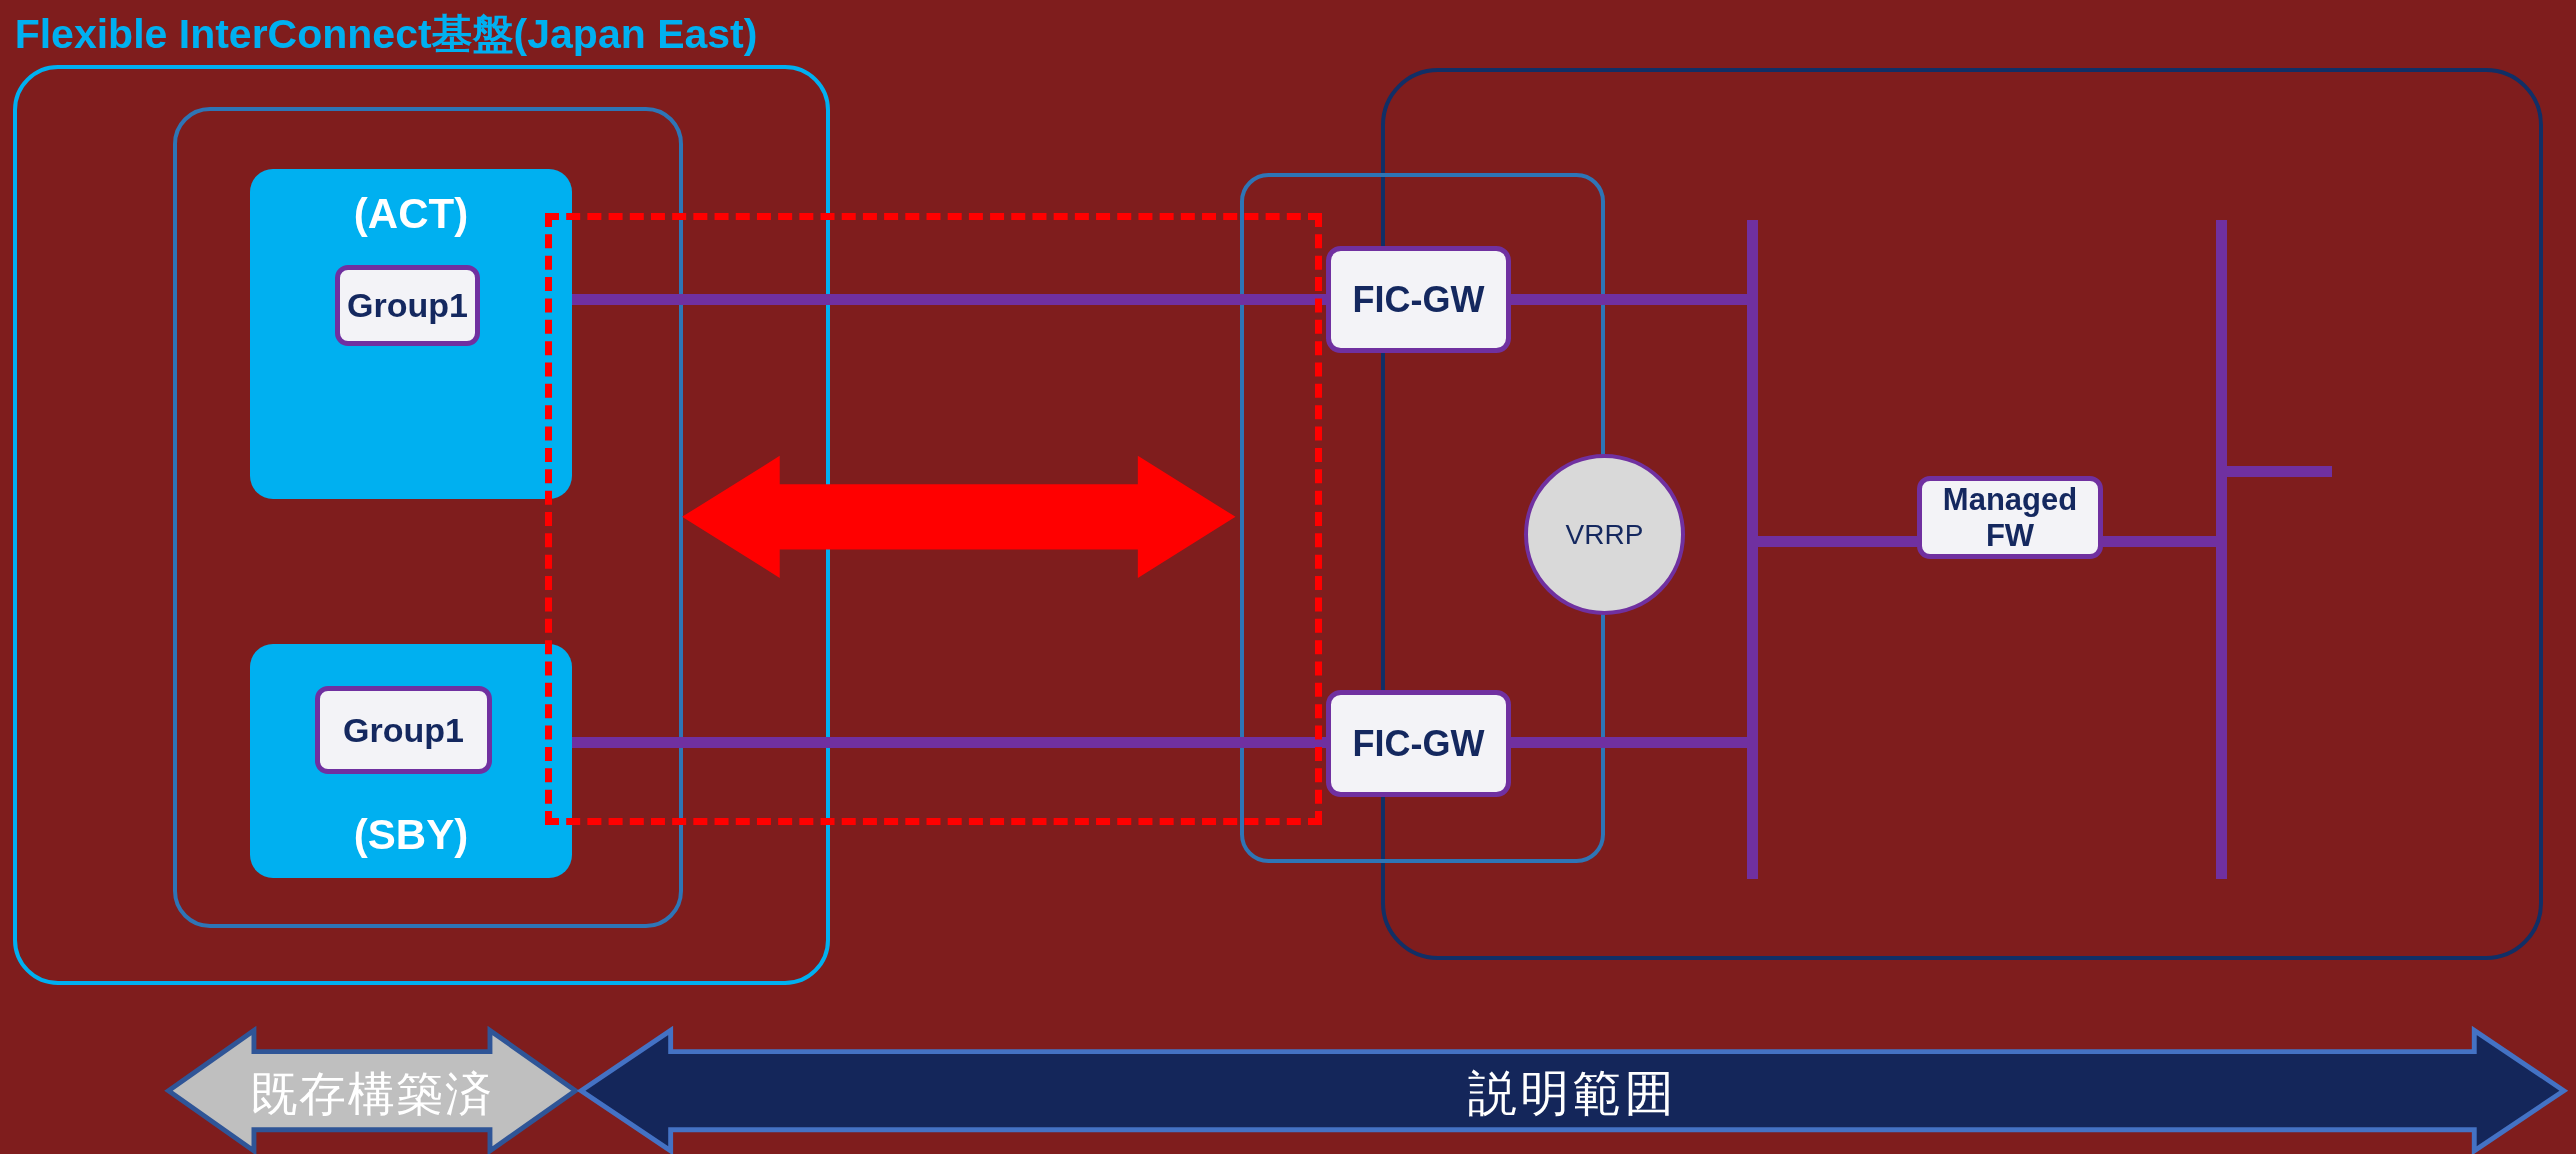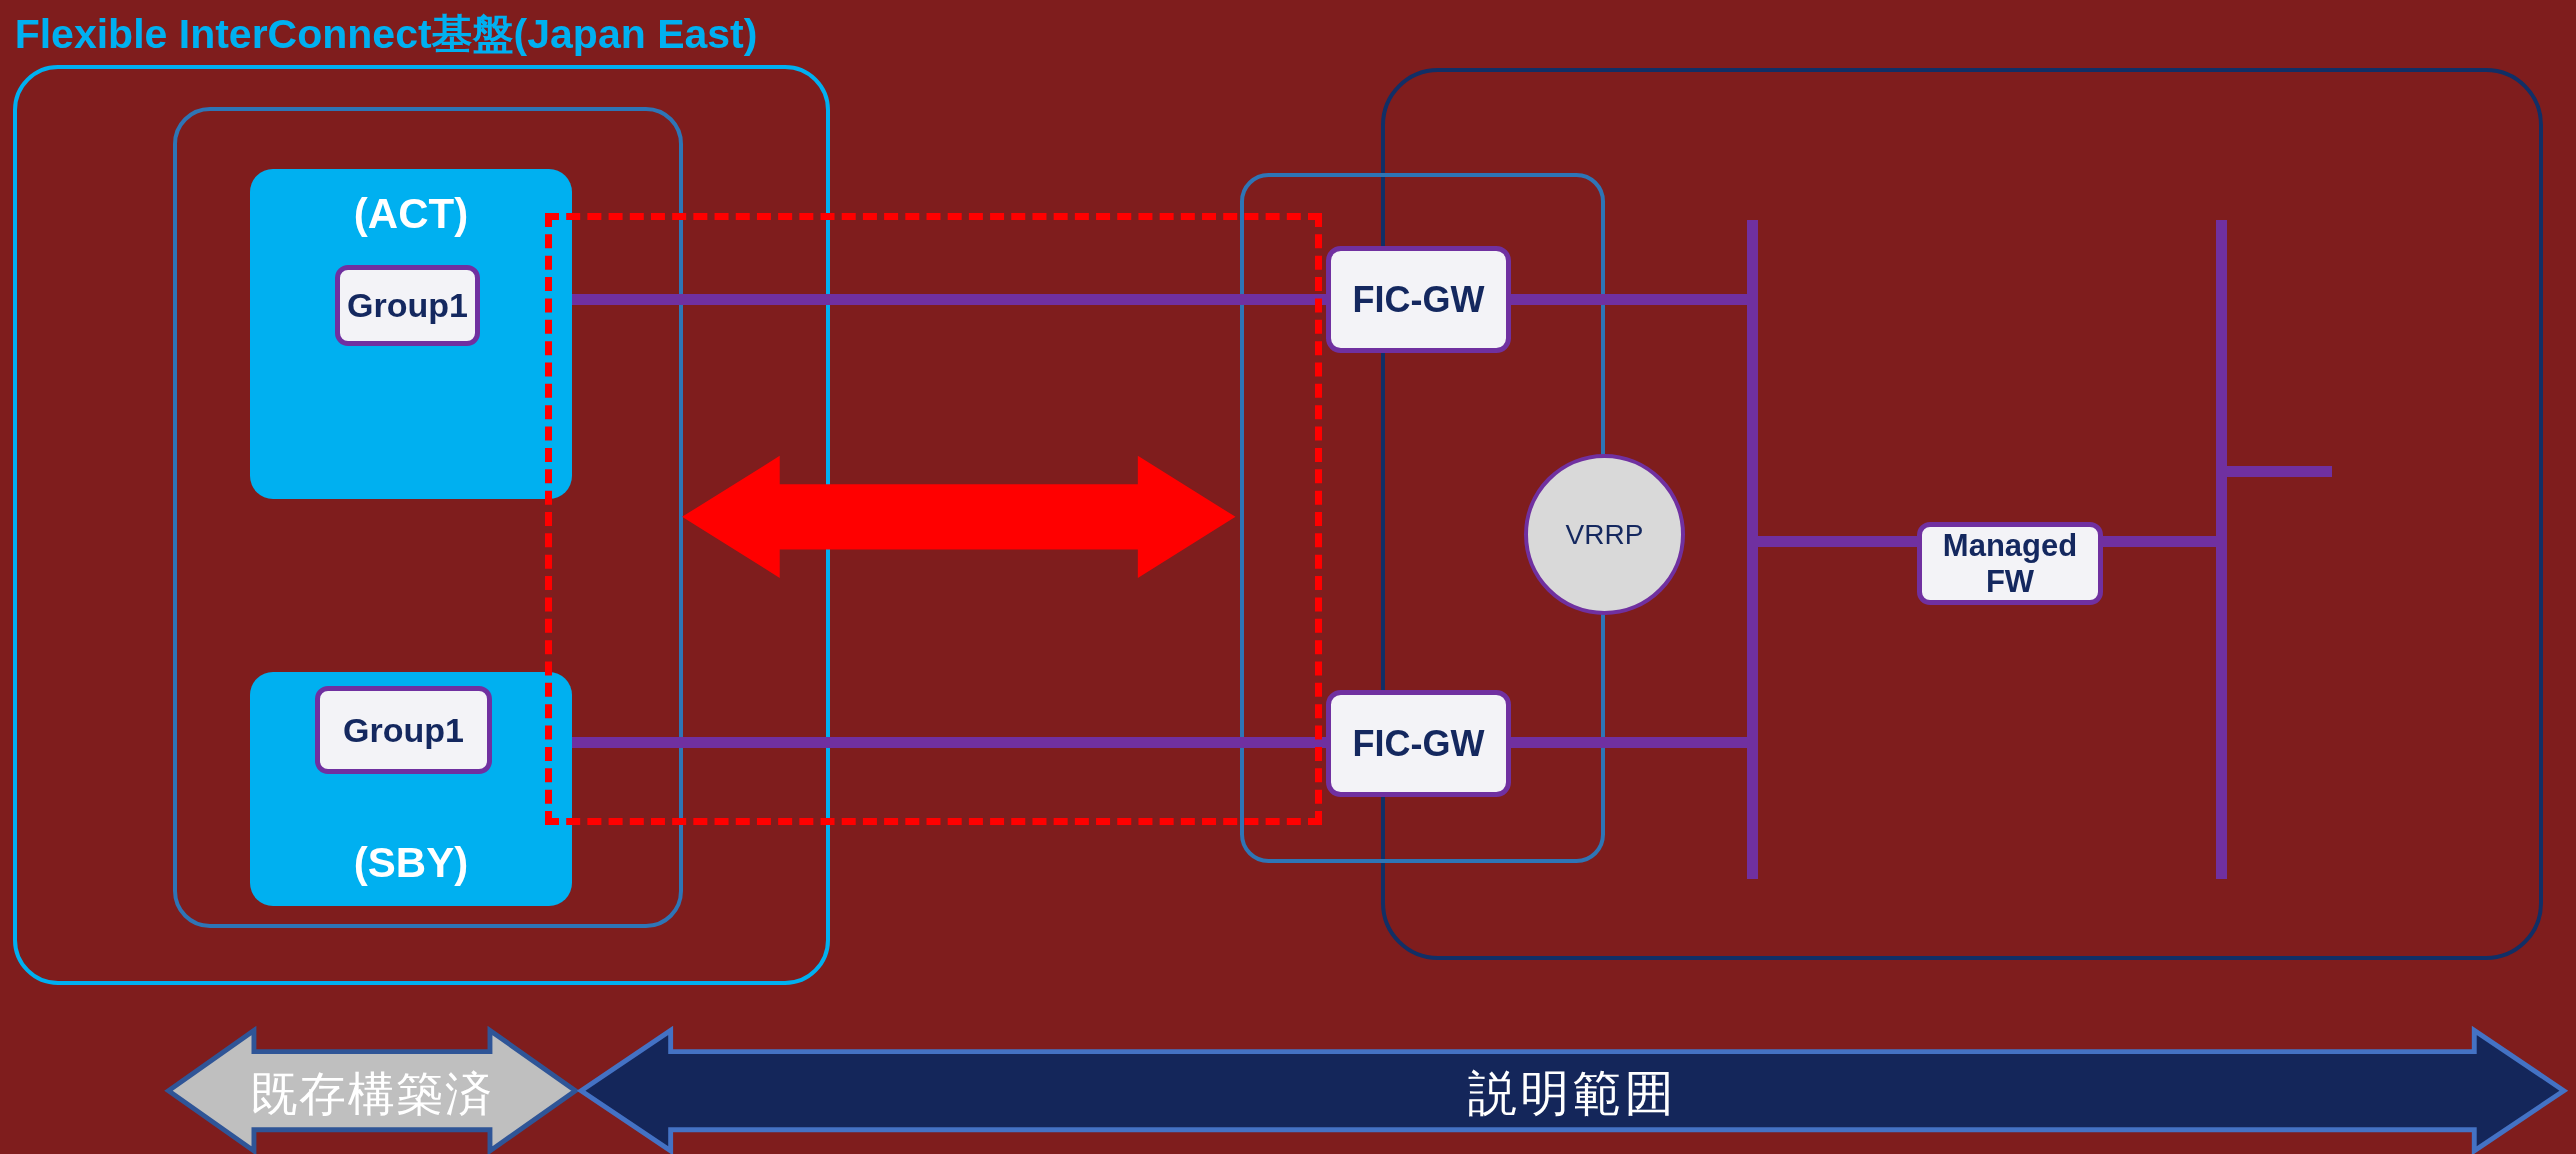--- a/index.html
+++ b/index.html
@@ -24,38 +24,38 @@
   #line-bottom    {left:571px;  top:737px; width:1182px; height:11.4px;}
   #bus1           {left:1747px; top:220px; width:11.4px;   height:659px;}
   #bus2           {left:2216px; top:220px; width:11.4px;   height:659px;}
   #branch-fw-left {left:1753px; top:536px; width:171px;  height:11.4px;}
   #branch-fw-right{left:2096px; top:536px; width:126px;  height:11.4px;}
   #branch-vm      {left:2222px; top:466px; width:110px;  height:11.4px;}
 
   
   .cyanbox{background:#00B0F0; border-radius:23px; z-index:3; color:#FFFFFF; font-weight:bold;}
   #act-box{left:250px; top:169px; width:322px; height:330px;}
-  #sby-box{left:250px; top:672px; width:322px; height:234px;}
+  #sby-box{left:250px; top:644px; width:322px; height:234px;}
   .cyanbox .toplabel{position:absolute; left:0; right:0; top:21px;  text-align:center; font-size:42px;}
   .cyanbox .botlabel{position:absolute; left:0; right:0; bottom:19.5px; text-align:center; font-size:42px;}
 
   
   #red-dashed{left:545px; top:213px; width:777px; height:612px; border:7.3px dashed #FF0000; z-index:4;}
 
   
   .node{
     background:#F3F3F7; border:5.7px solid #7030A0; border-radius:14.7px;
     display:flex; align-items:center; justify-content:center; flex-direction:column;
     color:#14285F; font-weight:bold; z-index:5; text-align:center;
   }
   #group1-act   {left:335px;  top:265px; width:145px; height:81px; font-size:34px; border-radius:13px;}
   #group1-sby   {left:315px;  top:686px; width:177px; height:88px; font-size:34px; border-radius:13px;}
   #fic-gw-top   {left:1326px; top:246px; width:185px; height:107px; font-size:36px;}
   #fic-gw-bottom{left:1326px; top:690px; width:185px; height:107px; font-size:36px;}
-  #managed-fw   {left:1917px; top:522px; width:186px; height:83px; font-size:31px; line-height:1.15; border-radius:13px;}
+  #managed-fw   {left:1917px; top:476px; width:186px; height:83px; font-size:31px; line-height:1.15; border-radius:13px;}
   #vm-box       {left:2321px; top:430px; width:186px; height:88px; font-size:36px; border-radius:16.3px;}
   #vrrp-circle{
     left:1524px; top:454px; width:161px; height:161px;
     background:#D9D9D9; border:4.1px solid #7030A0; border-radius:50%;
     display:flex; align-items:center; justify-content:center;
     color:#14285F; font-size:28px; font-weight:normal; z-index:5;
   }
 
   
   #arrow-layer{left:0; top:0; width:2576px; height:1155px; z-index:6; pointer-events:none;}

